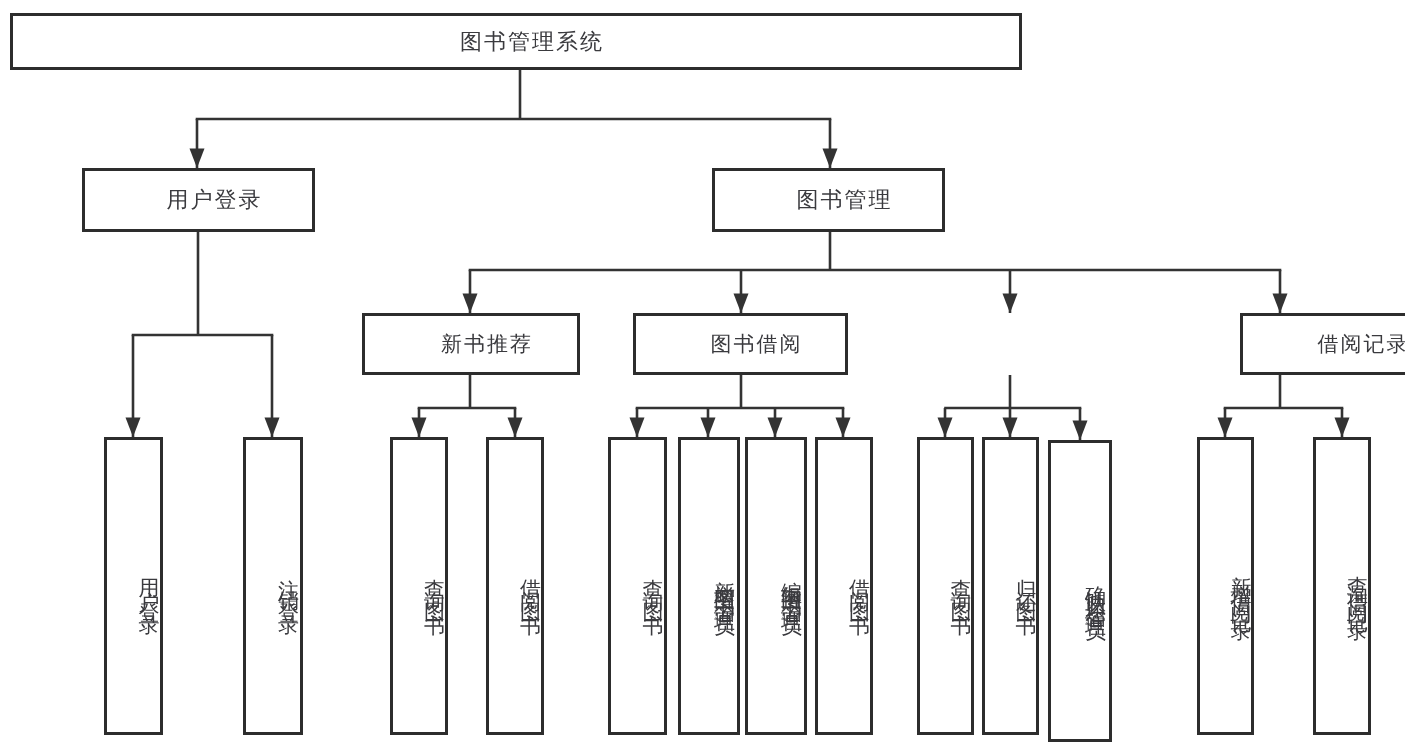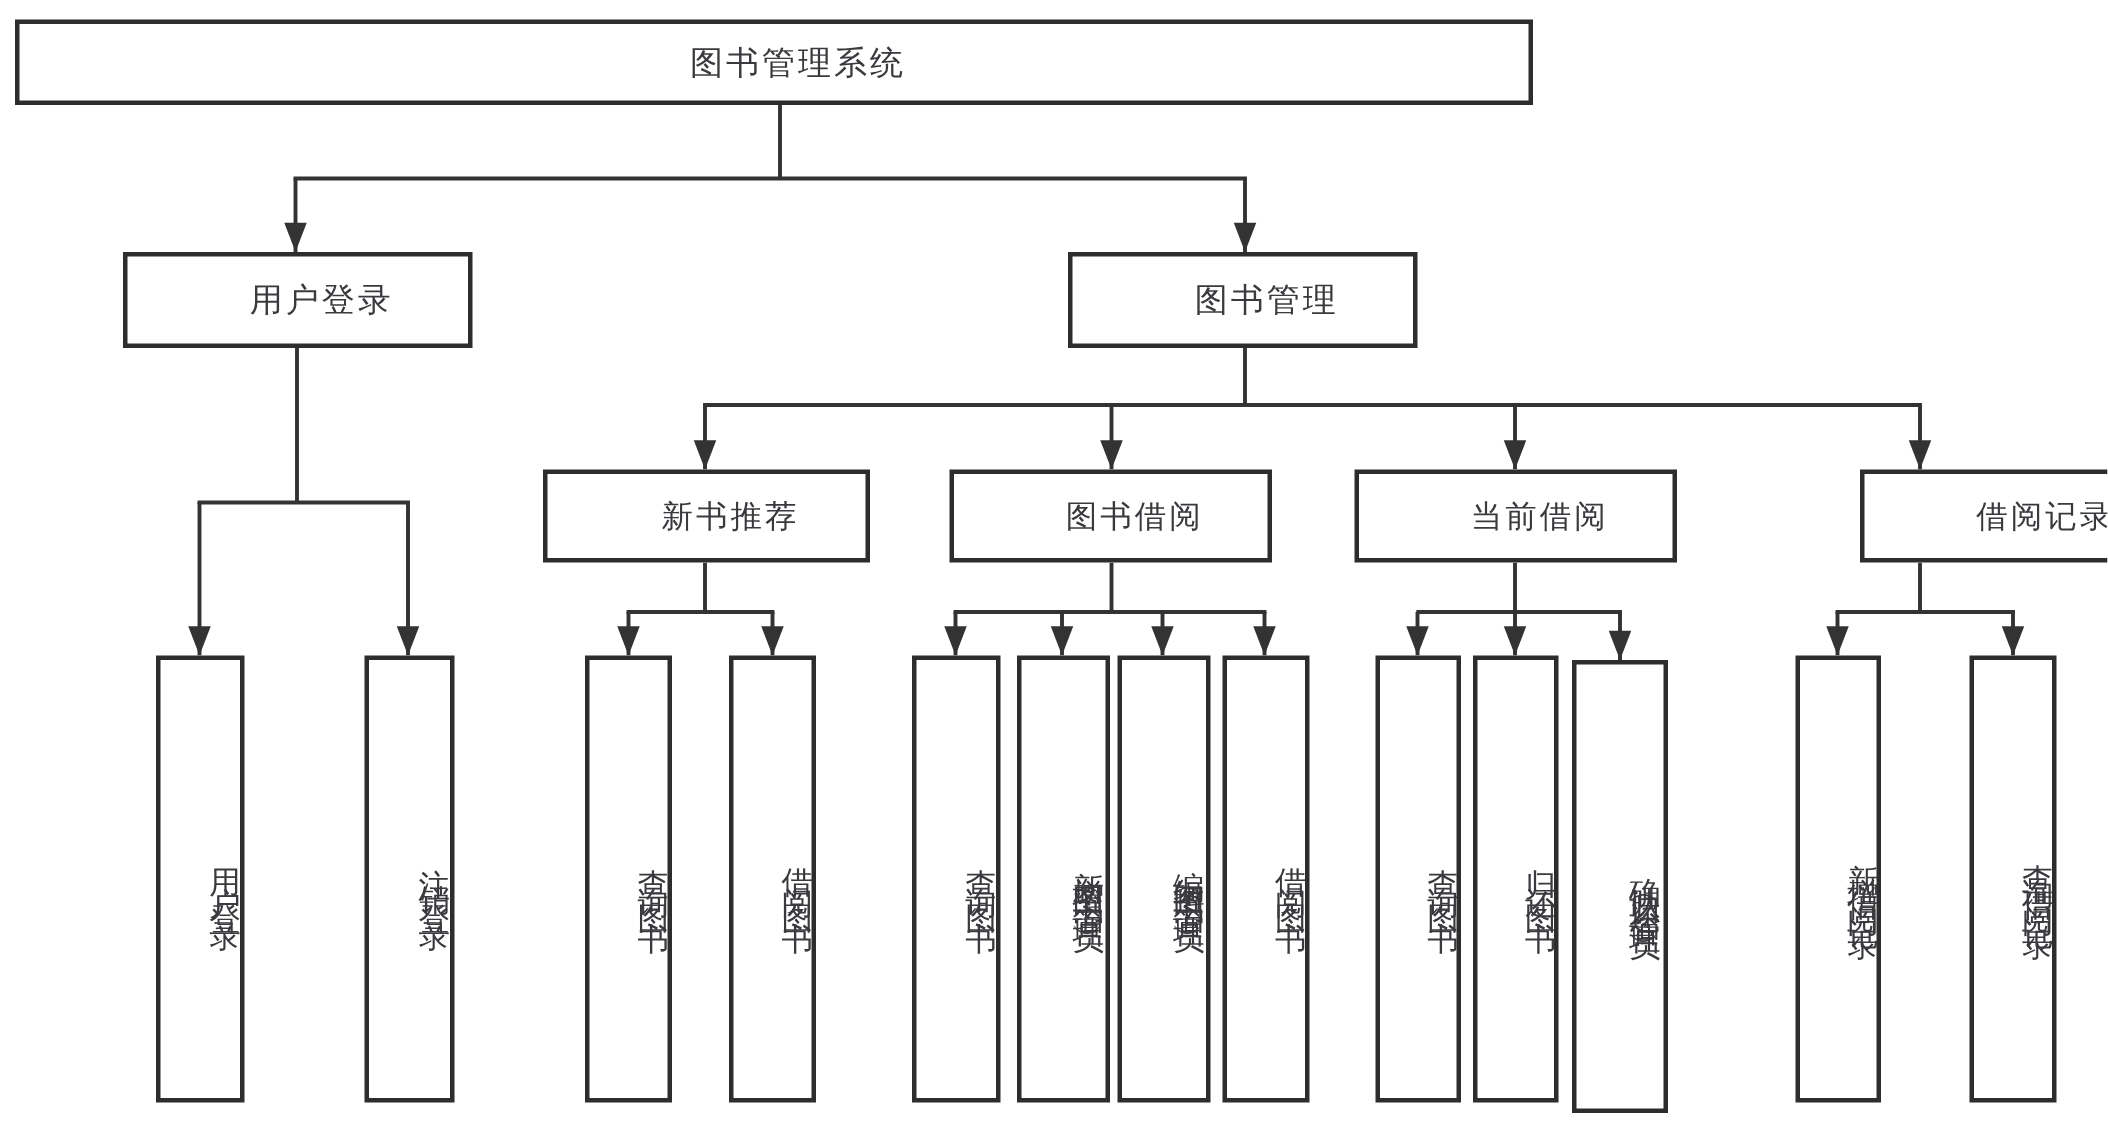--- a/index.html
+++ b/index.html
@@ -84,23 +84,20 @@
   <div class="node hnode" style="left:712px; top:168px; width:233px; height:64px;">
     <span>图书管理</span>
   </div>
 
   <div class="node hnode l3" style="left:633px; top:313px; width:215px; height:62px;">
     <span>图书借阅</span>
   </div>
   <div class="node hnode l3" style="left:362px; top:313px; width:218px; height:62px;">
     <span>新书推荐</span>
   </div>
-  <div class="node hnode l3" style="left:903px; top:313px; width:215px; height:62px;">
-    <span>当前借阅</span>
-  </div>
   <div class="node hnode l3" style="left:1240px; top:313px; width:215px; height:62px;">
     <span>借阅记录</span>
   </div>
 
   <div class="node leaf" style="left:104px; top:437px; width:59px; height:298px;">
     <span class="vtext ls4">用户登录</span>
   </div>
   <div class="node leaf" style="left:243px; top:437px; width:60px; height:298px;">
     <span class="vtext ls4">注销登录</span>
   </div>

